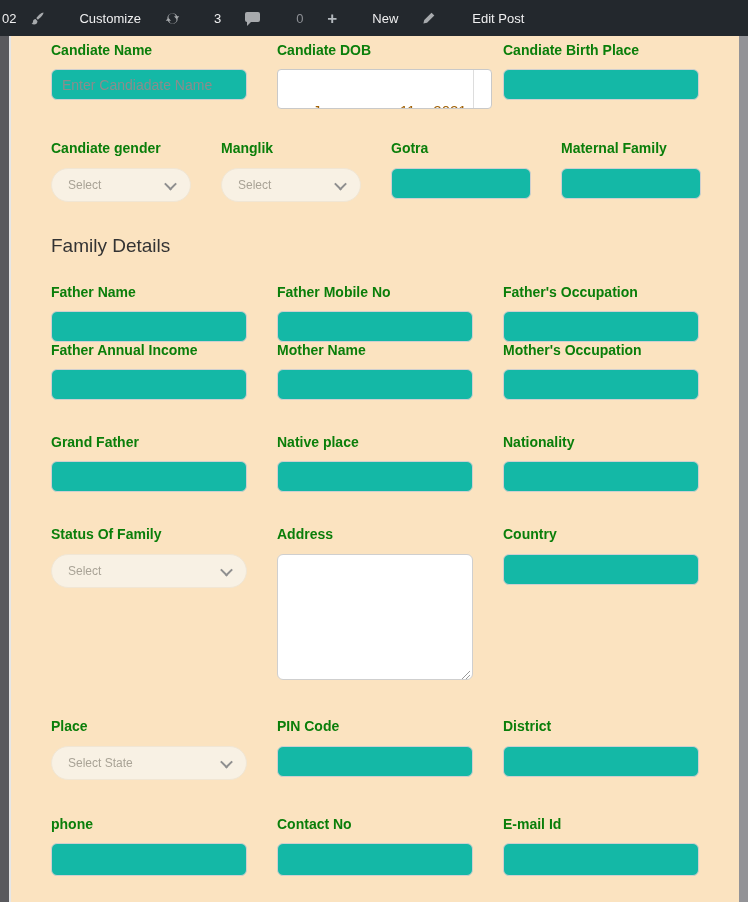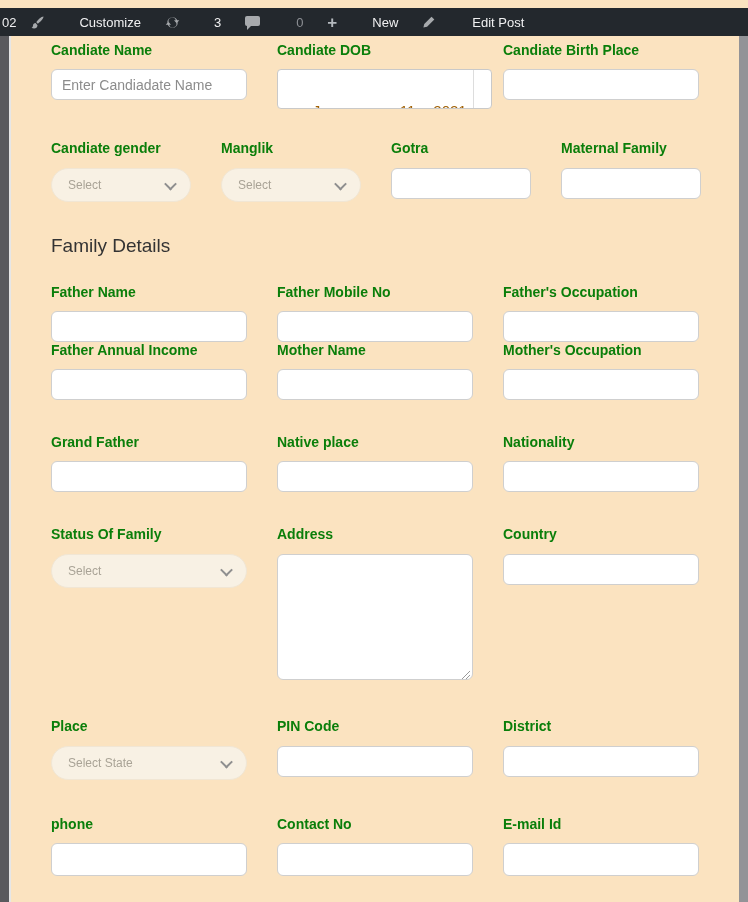--- a/index.html
+++ b/index.html
@@ -2,21 +2,21 @@
 <html><head>
 <meta charset="utf-8">
 <style>
   html,body{margin:0;padding:0;}
   body{
     width:748px;height:902px;position:relative;overflow:hidden;
     background:#fbe3c0;font-family:"Liberation Sans",sans-serif;
   }
   
   .admin-bar{
-    position:absolute;top:8px;left:0;width:748px;height:28px;background:#23282d;
+    position:absolute;top:0;left:0;width:748px;height:36px;background:#23282d;
     display:flex;align-items:center;color:#f0f0f1;font-size:13px;z-index:5;
   }
   .ab-item{display:flex;align-items:center;cursor:pointer;white-space:nowrap;gap:28px;}
   .ab-text{color:#f0f0f1;}
   .ab-dim{color:#8c8f94;}
   .site-badge{margin-left:2px;margin-right:14px;color:#f0f0f1;}
   .mr-sm{margin-right:6px;} .mr-md{margin-right:8px;} .mr-lg{margin-right:24px;}
   .icon-svg{display:block;}
   .plus-glyph{font-size:17px;font-weight:bold;color:#b4b9be;line-height:1;margin-right:7px;}
   .bubble{position:relative;width:15px;height:10px;background:#a7aaad;border-radius:2px;margin-right:8px;margin-top:-2px;}
@@ -29,21 +29,21 @@
     position:absolute;left:11px;top:28px;right:9px;bottom:0;background:#fbe3c0;
     padding:14px 0 0 40px;box-sizing:border-box;overflow:hidden;
   }
   
   .row{display:flex;}
   .cell{width:196px;margin-right:30px;flex:none;}
   .cell4{width:140px;margin-right:30px;flex:none;}
   .flabel{display:block;color:#0a7e0a;font-weight:bold;font-size:14px;line-height:17px;margin-bottom:10px;}
   .mb11 .flabel{margin-bottom:11px;}
   .tinput{
-    width:100%;height:31px;border:1px solid #cfcfcf;border-radius:6px;background:#ffffff;
+    width:100%;height:31px;border:1px solid #cfcfcf;border-radius:6px;background:#14b8a6;
     box-sizing:border-box;padding:0 10px;font-size:14px;color:#333;outline:none;
     font-family:"Liberation Sans",sans-serif;
   }
   .tinput::placeholder{color:#8c8c8c;opacity:1;}
   .tall .tinput{height:33px;}
   .pill{
     height:34px;border-radius:17px;background:#f8f1e4;border:1px solid #f1e6d4;
     display:flex;align-items:center;justify-content:space-between;
     padding:0 15px 0 16px;box-sizing:border-box;cursor:pointer;
   }

